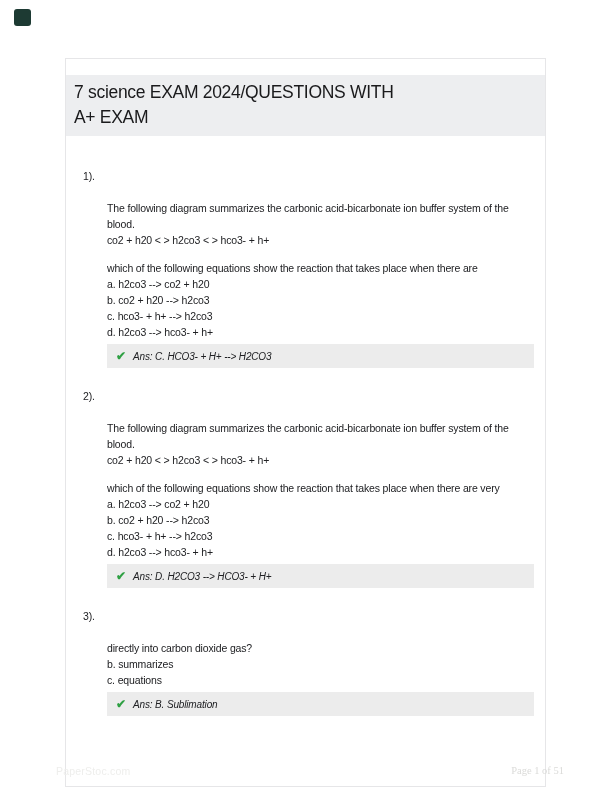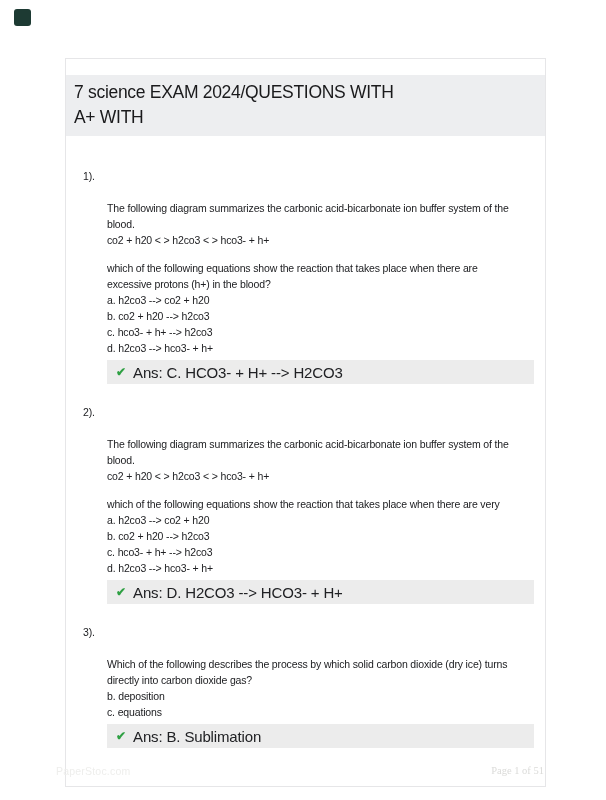--- a/index.html
+++ b/index.html
@@ -40,53 +40,52 @@
   .ans-box{
     margin-top:4px;width:427px;height:24px;box-sizing:border-box;
     background:#ececec;display:flex;align-items:center;
     padding-left:9px;
   }
   .check{
     color:#2ea043;font-size:12px;font-weight:bold;
     margin-right:7px;line-height:1;
   }
   .ans-text{
-    font-size:15px;color:#202124;letter-spacing:-0.15px;white-space:nowrap;
+    font-size:10px;color:#202124;letter-spacing:-0.15px;white-space:nowrap;font-style:italic;
   }
   .footer-left{
     position:absolute;left:56px;top:765px;
     font-size:10.5px;color:#eeeeec;letter-spacing:0.2px;
   }
   .footer-right{
-    position:absolute;right:62px;top:765px;
+    position:absolute;right:42px;top:765px;
     font-family:"Liberation Serif", serif;
     font-size:10.5px;color:#dbdbd9;
   }
 </style>
 </head>
 <body>
 
 <div class="logo"></div>
 
 <div class="page">
 
   <div class="title-block">
     <div class="title-line">7 science EXAM 2024/QUESTIONS WITH</div>
-    <div class="title-line">A+ WITH</div>
+    <div class="title-line">A+ EXAM</div>
   </div>
 
   <div class="question first">
     <div class="qnum">1).</div>
     <div class="qbody">
       <div class="qline">The following diagram summarizes the carbonic acid-bicarbonate ion buffer system of the</div>
       <div class="qline">blood.</div>
       <div class="qline">co2 + h20 &lt; &gt; h2co3 &lt; &gt; hco3- + h+</div>
       <div class="qline blank"></div>
       <div class="qline">which of the following equations show the reaction that takes place when there are</div>
-      <div class="qline">excessive protons (h+) in the blood?</div>
       <div class="qline">a. h2co3 --&gt; co2 + h20</div>
       <div class="qline">b. co2 + h20 --&gt; h2co3</div>
       <div class="qline">c. hco3- + h+ --&gt; h2co3</div>
       <div class="qline">d. h2co3 --&gt; hco3- + h+</div>
       <div class="ans-box">
         <span class="check">✔</span>
         <span class="ans-text">Ans: C. HCO3- + H+ --&gt; H2CO3</span>
       </div>
     </div>
   </div>
@@ -106,23 +105,22 @@
       <div class="ans-box">
         <span class="check">✔</span>
         <span class="ans-text">Ans: D. H2CO3 --&gt; HCO3- + H+</span>
       </div>
     </div>
   </div>
 
   <div class="question">
     <div class="qnum">3).</div>
     <div class="qbody">
-      <div class="qline">Which of the following describes the process by which solid carbon dioxide (dry ice) turns</div>
       <div class="qline">directly into carbon dioxide gas?</div>
-      <div class="qline">b. deposition</div>
+      <div class="qline">b. summarizes</div>
       <div class="qline">c. equations</div>
       <div class="ans-box">
         <span class="check">✔</span>
         <span class="ans-text">Ans: B. Sublimation</span>
       </div>
     </div>
   </div>
 
 </div>
 

